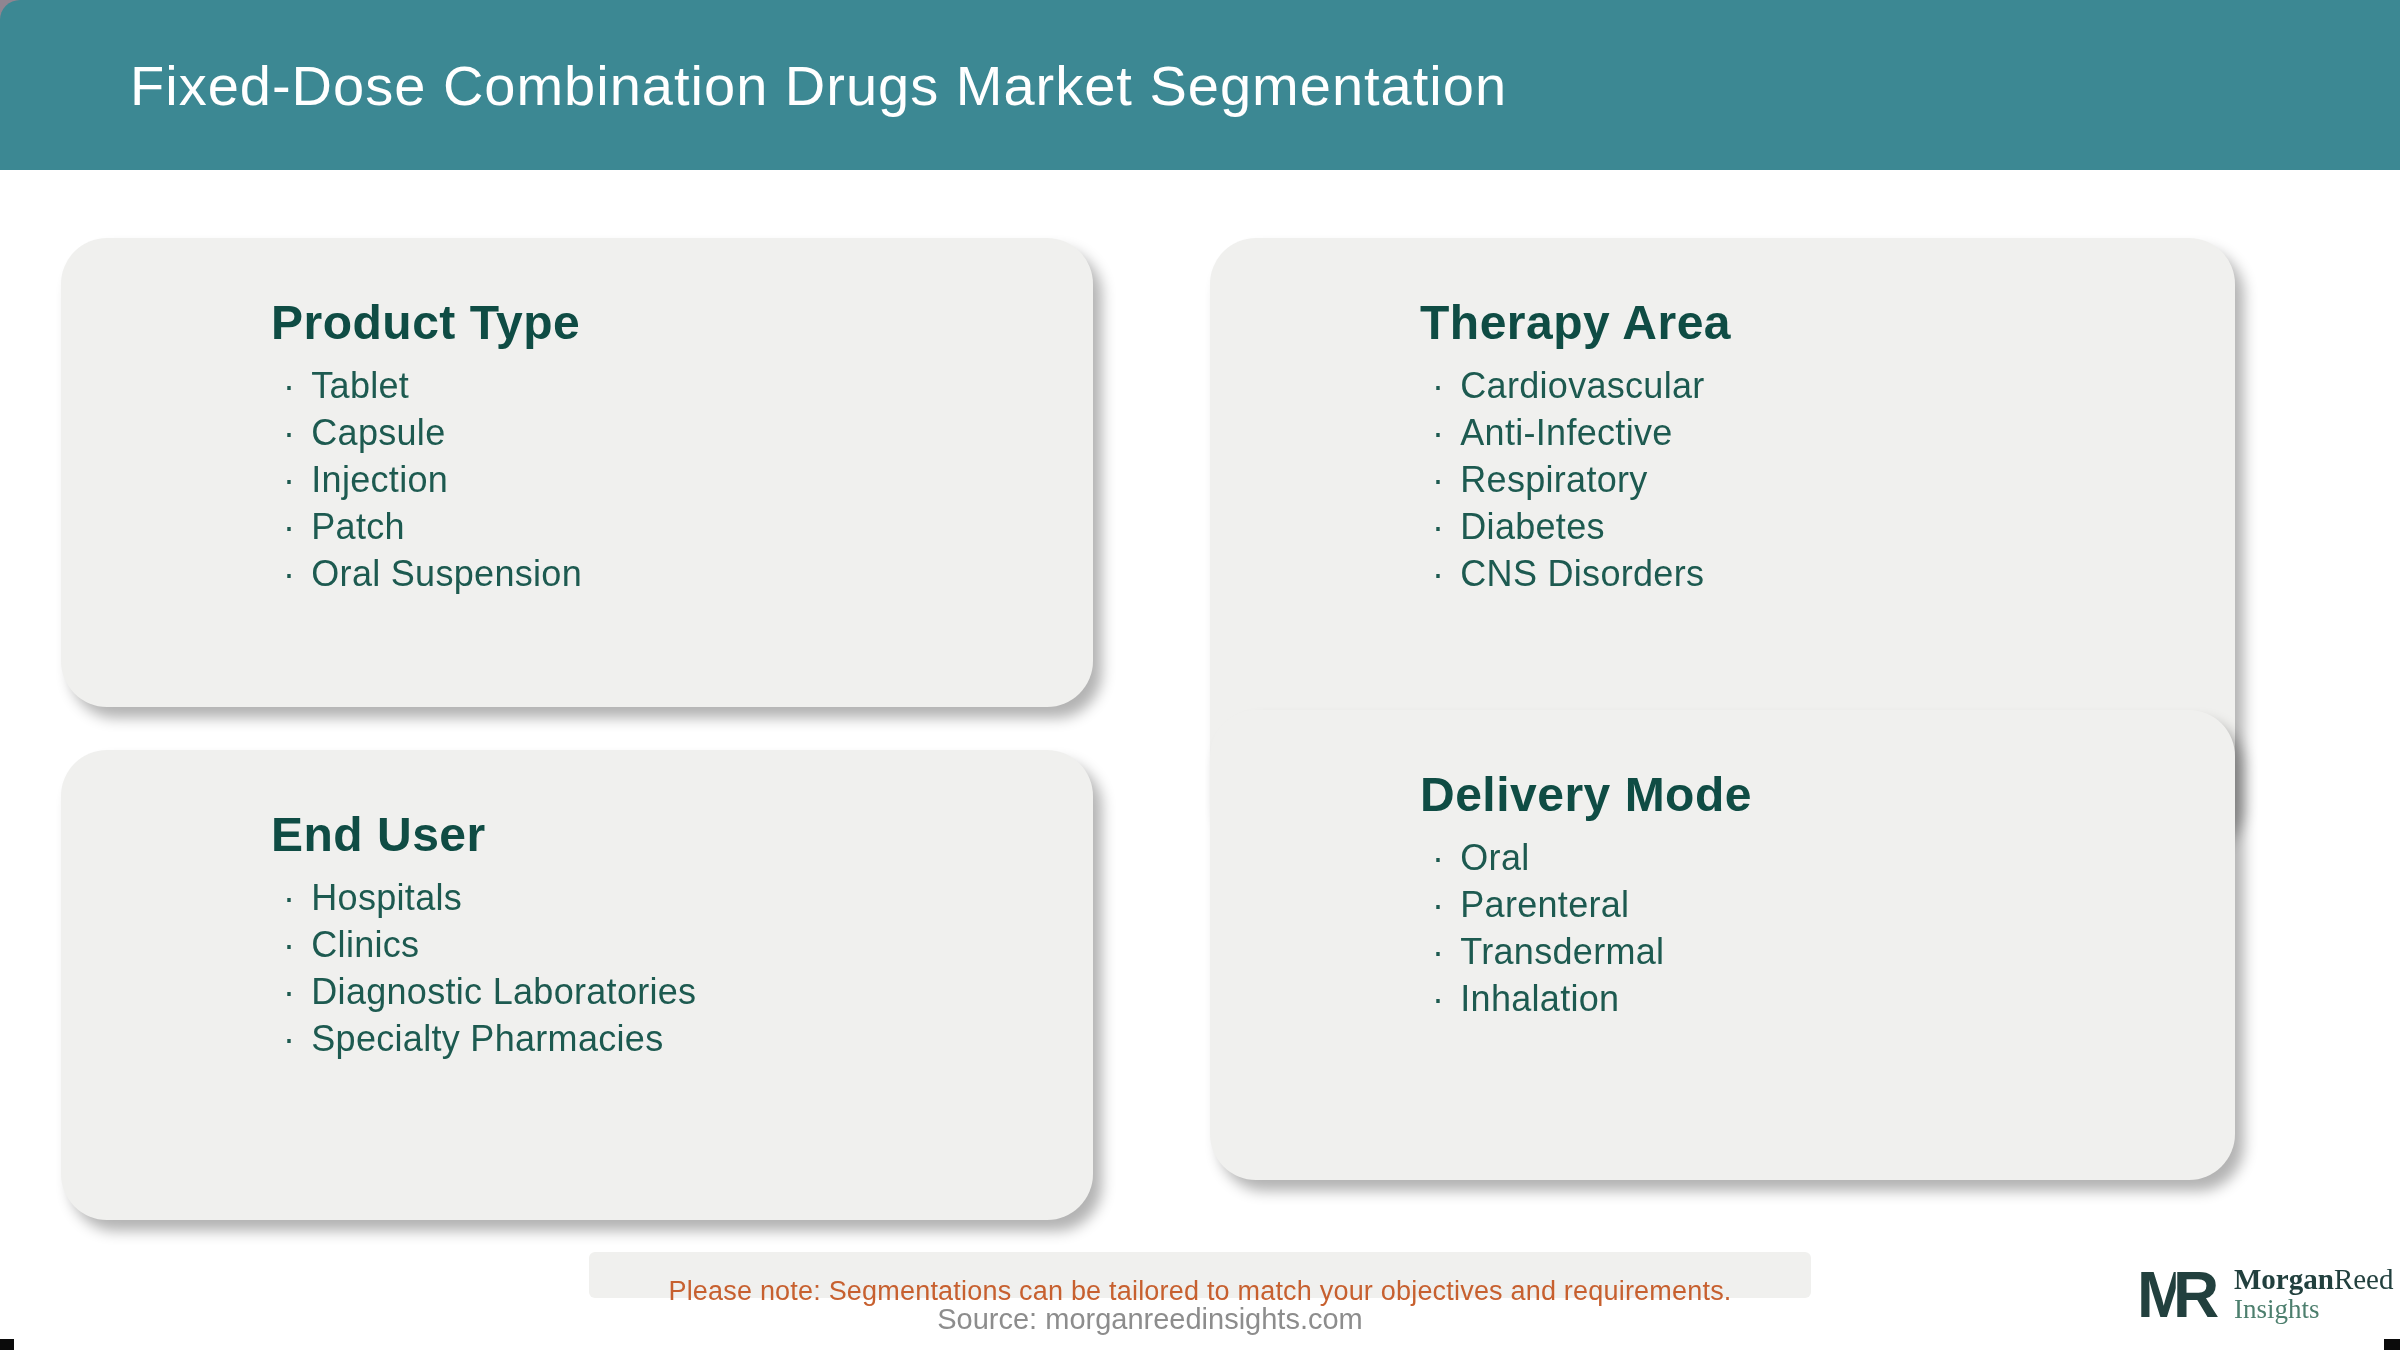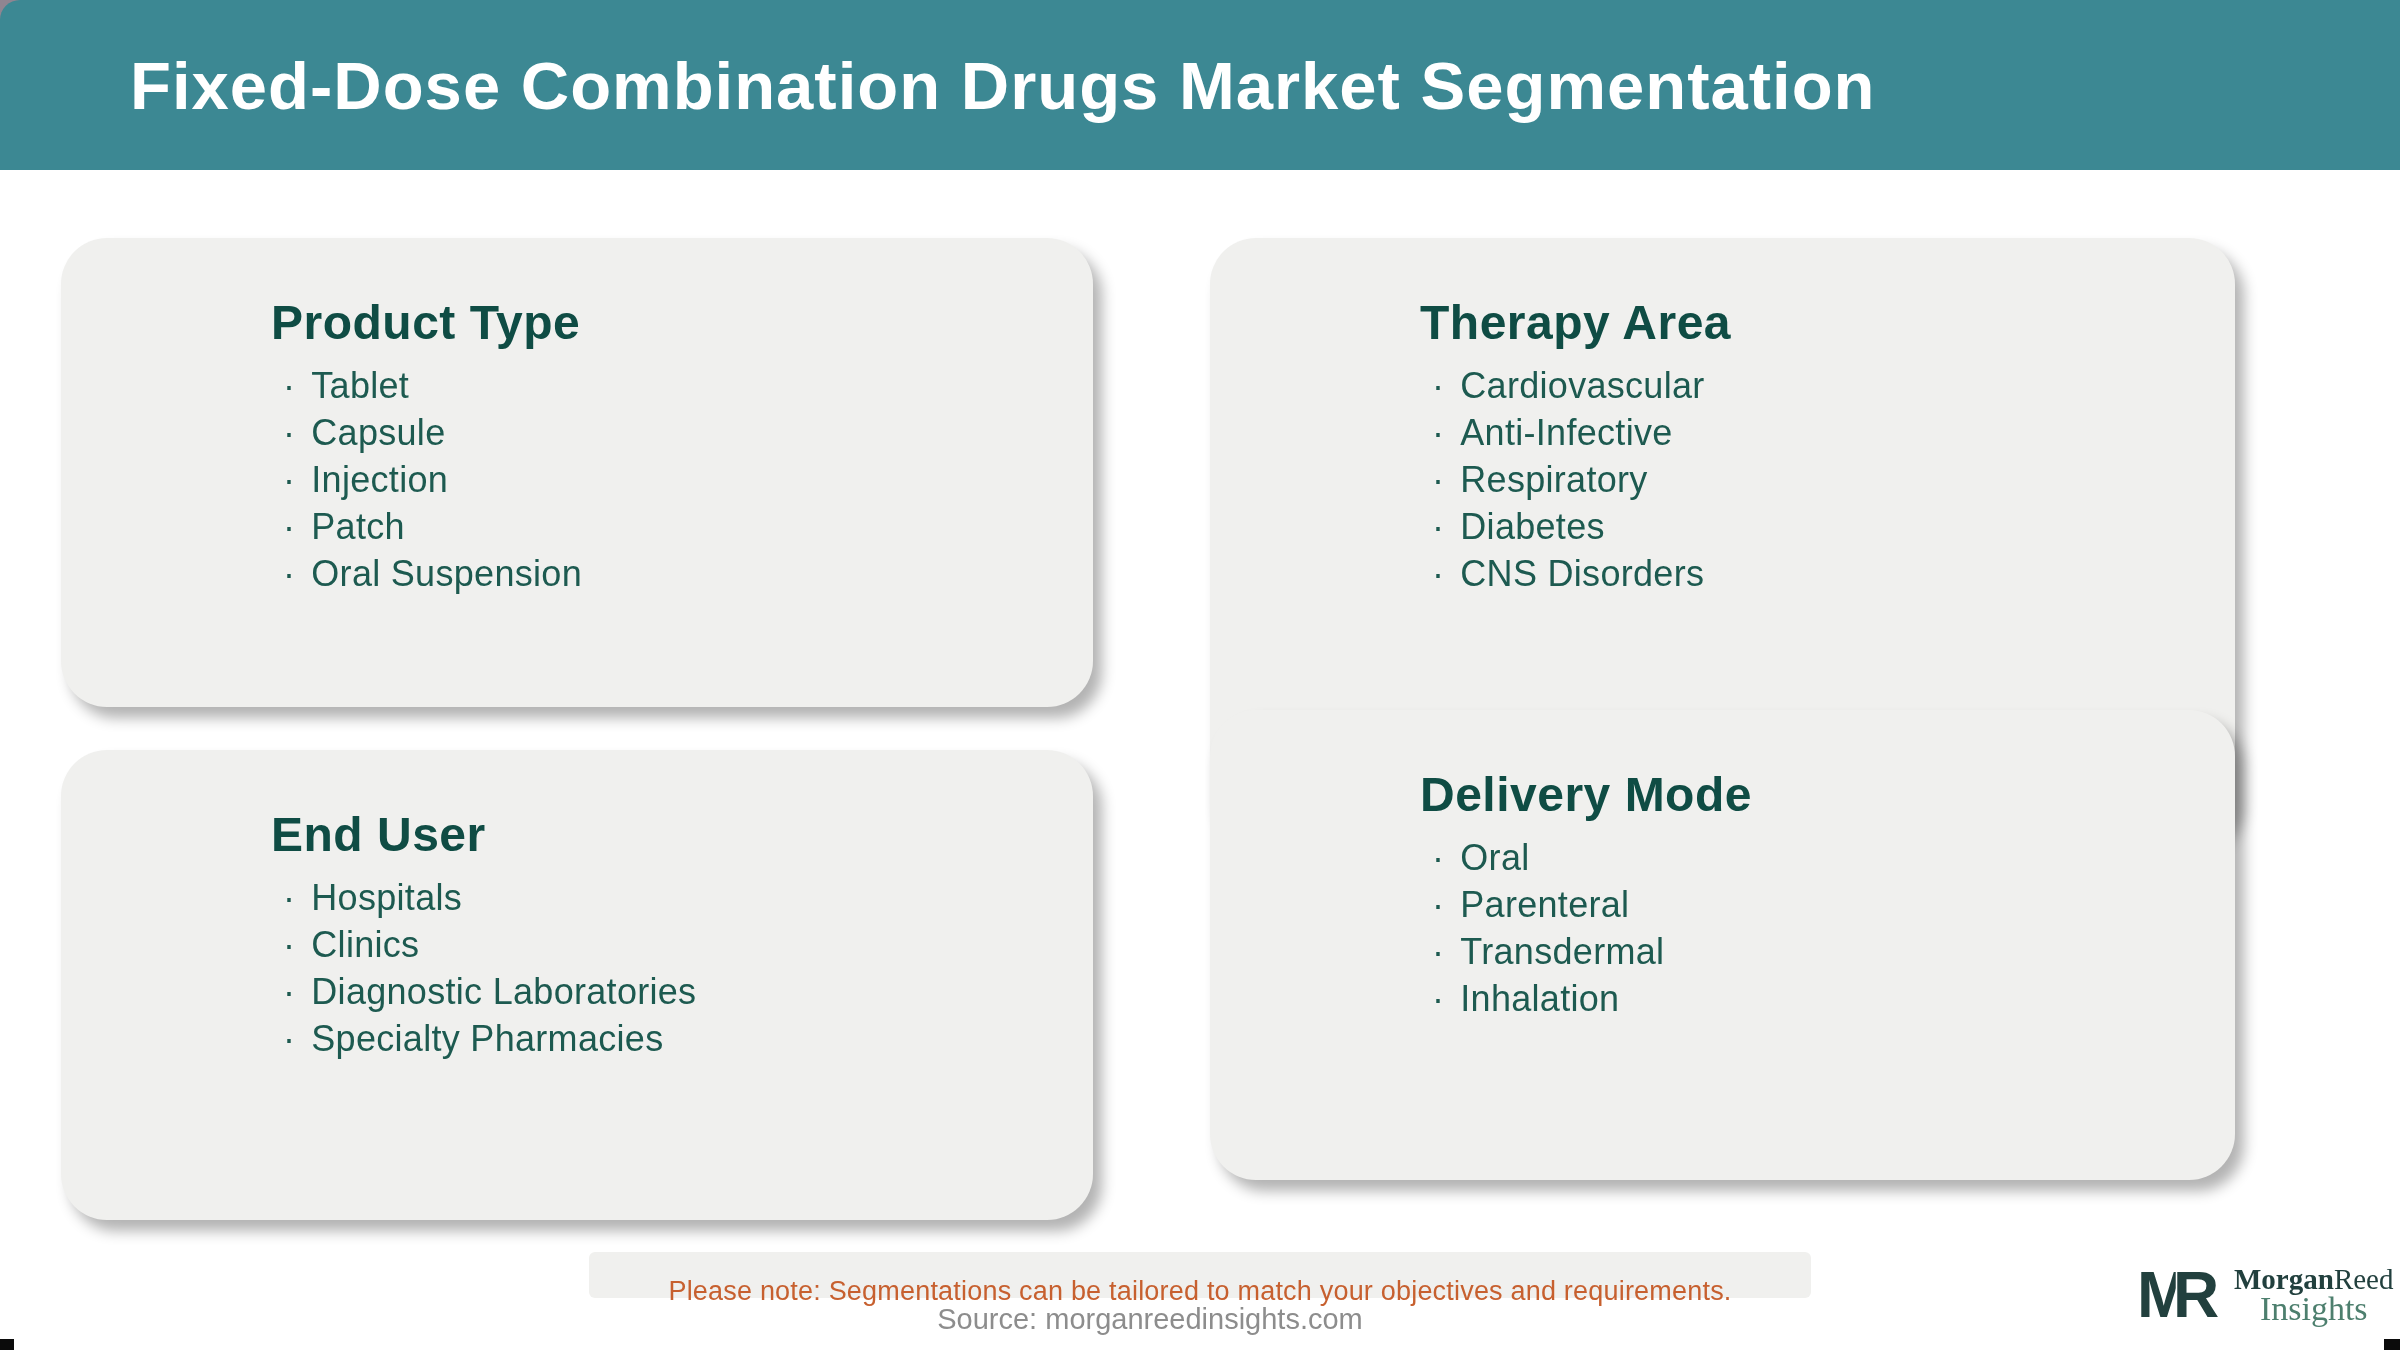--- a/index.html
+++ b/index.html
@@ -31,21 +31,21 @@
 
   .header{
     position:absolute;left:0;top:0;width:2400px;height:170px;
     background:var(--header-bg);
     border-top-left-radius:20px;
     display:flex;align-items:center;
     z-index:1;
   }
   .page-title{
     margin:0;padding-left:130px;
-    font-size:67px;font-weight:700;letter-spacing:1px;
+    font-size:56px;font-weight:400;letter-spacing:1px;
     color:var(--header-text);
     white-space:nowrap;
   }
 
   .card{
     position:absolute;
     background:var(--card-bg);
     border-radius:46px;
     box-shadow:9px 11px 14px rgba(0,0,0,0.30);
     padding:58px 40px 0 210px;
@@ -103,21 +103,21 @@
     font-family:"Liberation Serif", serif;
     line-height:30px;
   }
   .logo-name{
     font-size:29px;color:var(--logo-dark);
     white-space:nowrap;
     text-align:center;
   }
   .logo-name .bold{font-weight:700;}
   .logo-subtitle{
-    font-size:34px;color:var(--logo-accent);text-align:center;
+    font-size:27px;color:var(--logo-accent);
   }
 
   .corner-mark{
     position:absolute;bottom:0;height:11px;background:#0b0b0b;
   }
   .corner-mark.left{left:0;width:14px;}
   .corner-mark.right{right:0;width:16px;}
 </style>
 </head>
 <body>

